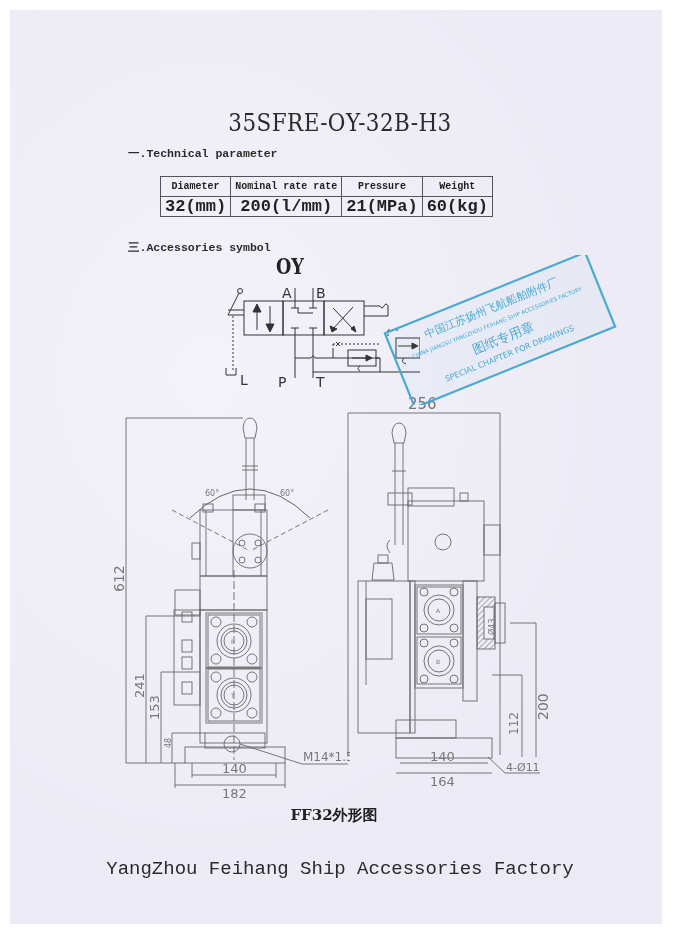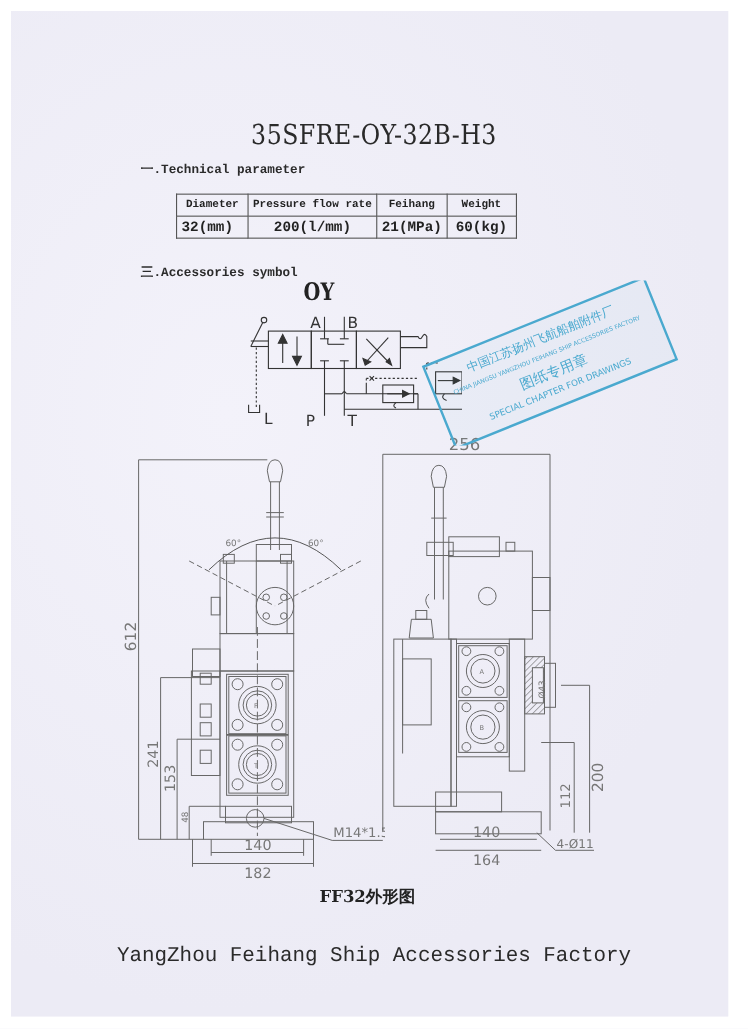--- a/index.html
+++ b/index.html
@@ -19,21 +19,21 @@
     font-family:"Liberation Mono", monospace; font-size:11.5px; font-weight:bold; color:#2b2b2b;
   }
   table.params {
     position:absolute; left:160px; top:176px; border-collapse:collapse;
     font-family:"Liberation Mono", monospace; color:#222;
   }
   table.params td {
     border:1px solid #555; height:19px; padding:0 4px; text-align:center; white-space:nowrap;
   }
   table.params tr.head td { font-size:10px; font-weight:bold; }
-  table.params tr.val td { font-size:13px; font-weight:bold; }
+  table.params tr.val td { font-size:17px; font-weight:bold; }
   .oy {
     left:276px; top:253px; font-family:"DejaVu Serif", serif; font-size:22px; font-weight:bold; color:#222;
     transform: scaleX(0.8); transform-origin:left;
   }
   .caption {
     left:0; width:668px; top:806px; text-align:center;
     font-family:"DejaVu Serif", serif; font-size:15px; font-weight:bold; color:#222;
   }
   .footer {
     left:0; width:680px; top:858px; text-align:center;
@@ -48,22 +48,22 @@
 <div class="page"></div>
 
 <div class="abs title">35SFRE-OY-32B-H3</div>
 
 <div class="abs section" style="left:128px; top:146px;">一.Technical parameter</div>
 
 <table class="params">
   <tbody>
       <tr class="head">
     <td style="width:56px">Diameter</td>
-    <td style="width:101px">Pressure flow rate</td>
-    <td style="width:52px">Feihang</td>
+    <td style="width:101px">Nominal rate rate</td>
+    <td style="width:52px">Pressure</td>
     <td style="width:54px">Weight</td>
   </tr>
   <tr class="val">
     <td style="text-align:left">32(mm)</td>
     <td>200(l/mm)</td>
     <td>21(MPa)</td>
     <td>60(kg)</td>
   </tr>
 </tbody>
   </table>

